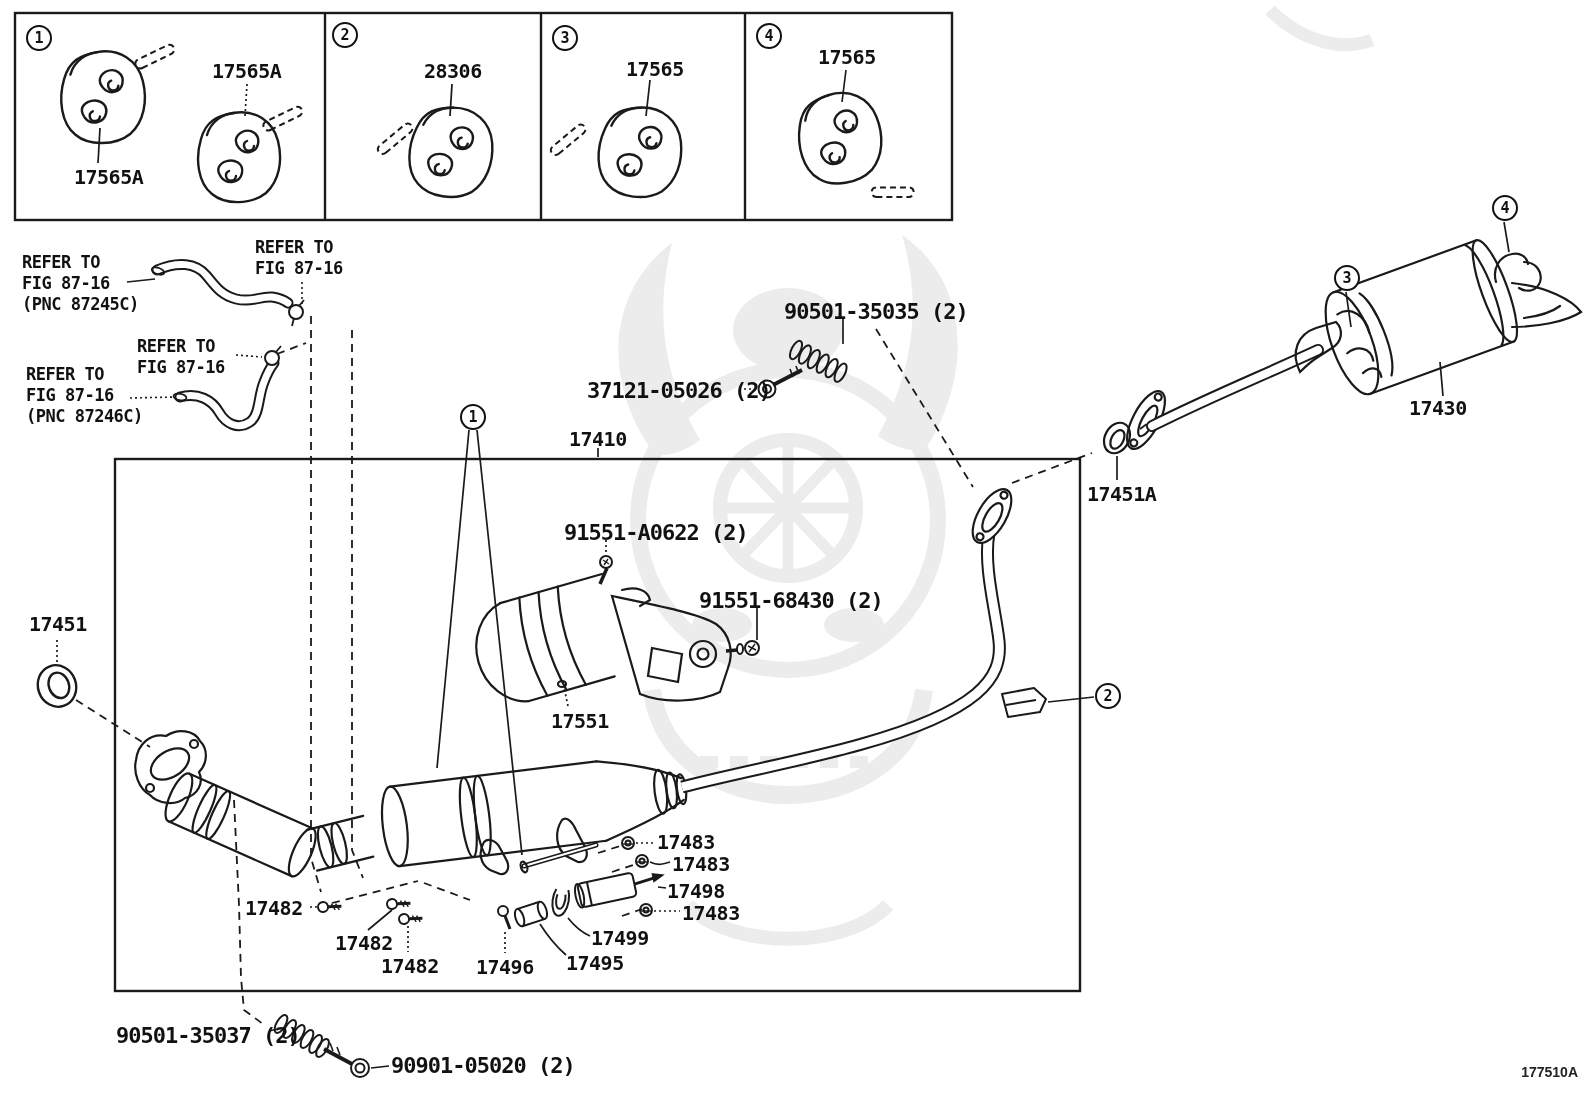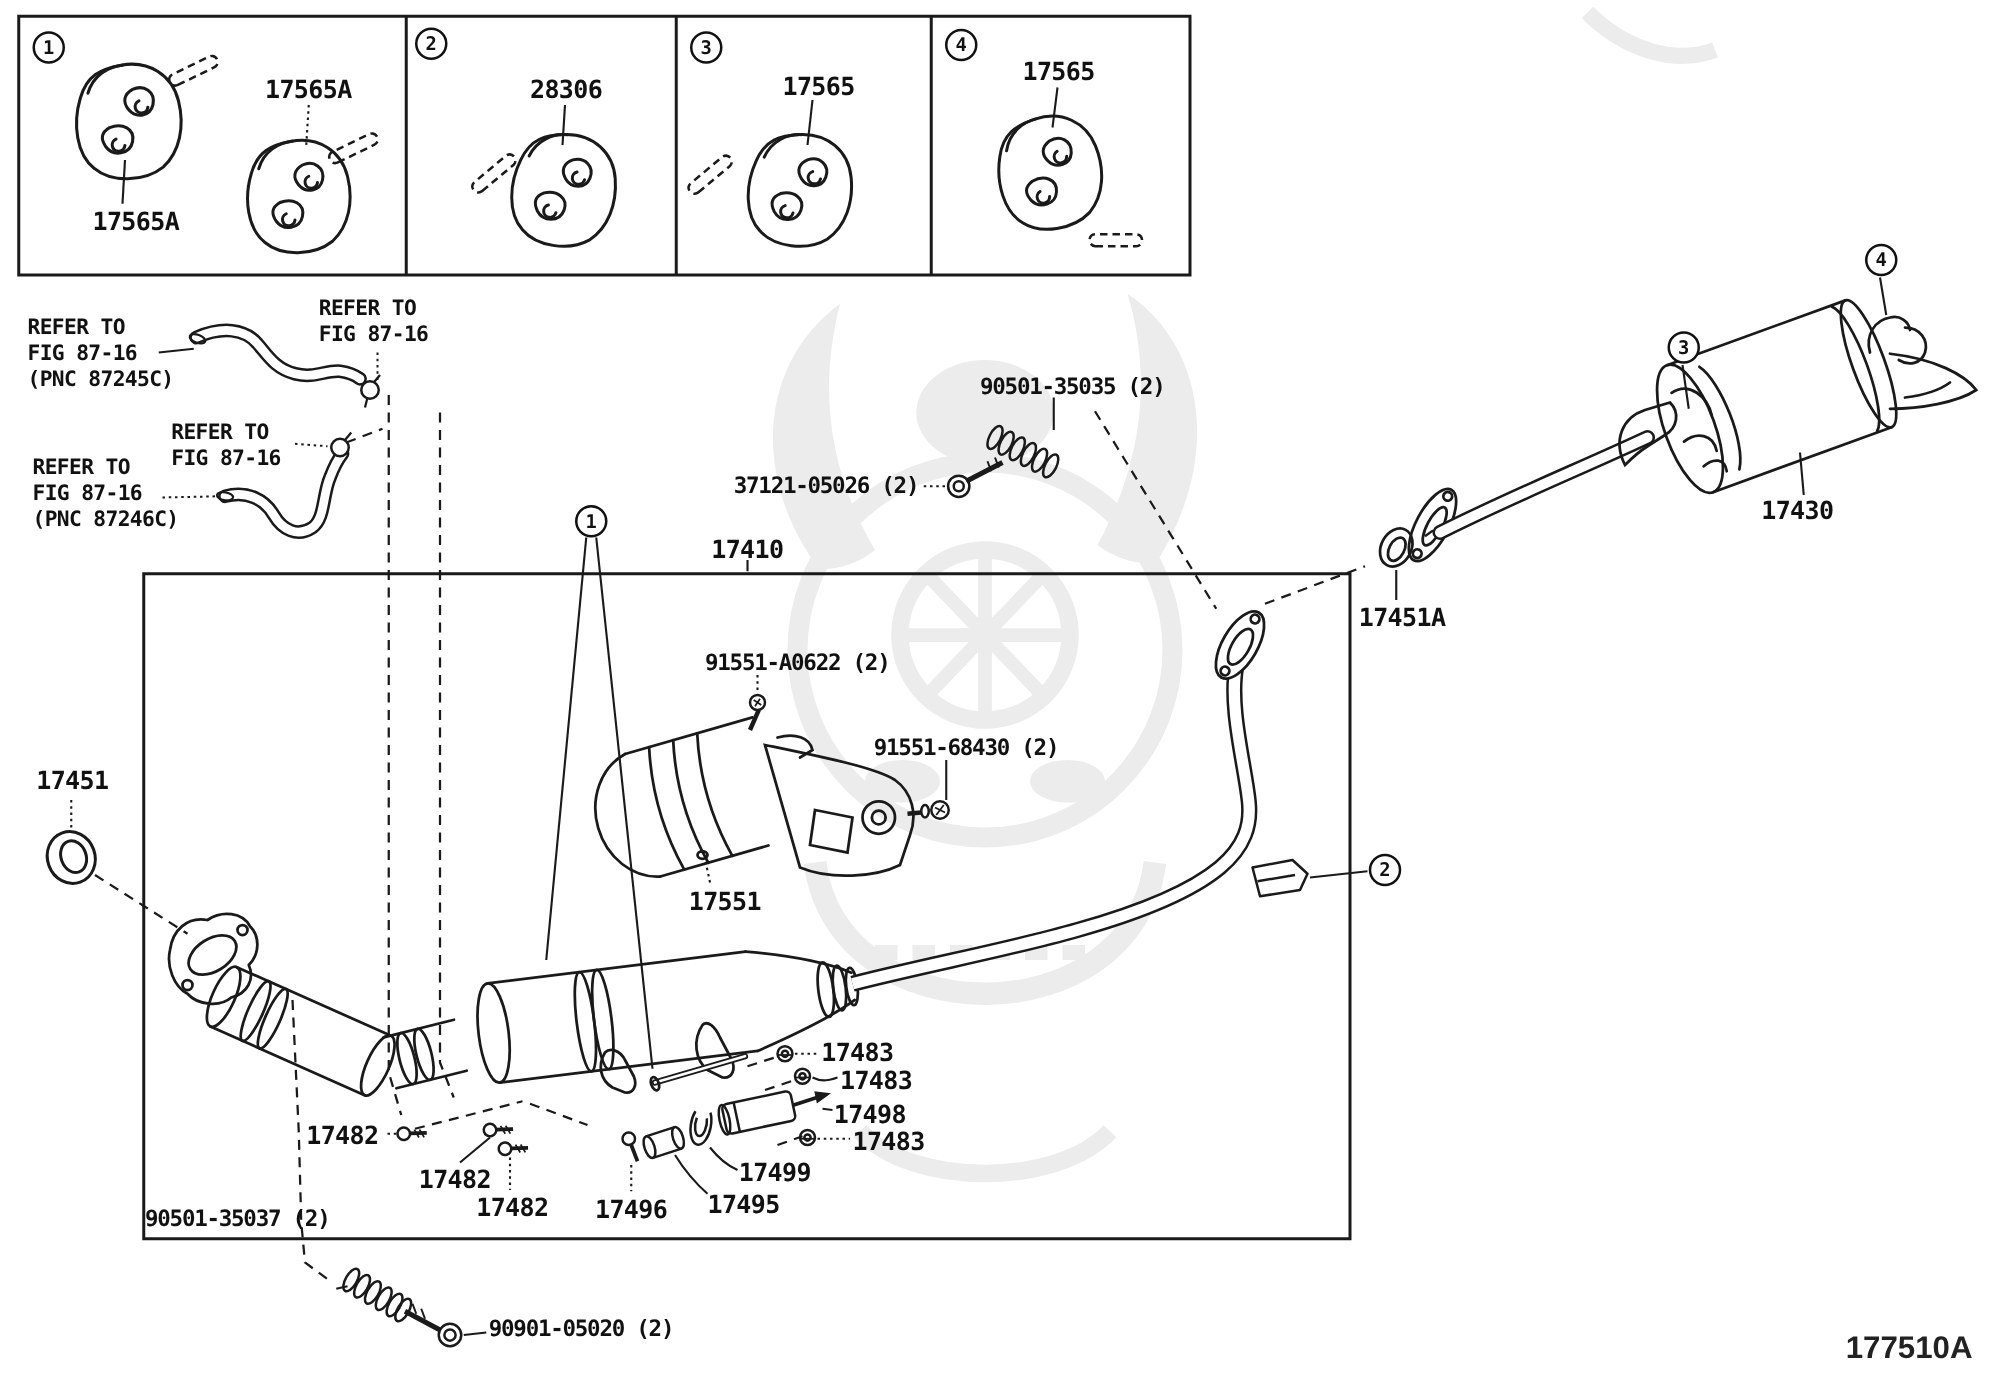--- a/index.html
+++ b/index.html
@@ -1,26 +1,26 @@
 <!DOCTYPE html>
 <html><head>
 <meta charset="utf-8">
 <style>
   html,body{margin:0;padding:0;background:#fff;}
   .stage{position:relative;width:1592px;height:1099px;background:#ffffff;overflow:hidden;
          font-family:"DejaVu Sans Mono", monospace;}
   svg.art{position:absolute;left:0;top:0;}
   .pn{position:absolute;font-weight:bold;color:#111;font-size:20px;letter-spacing:-0.5px;white-space:nowrap;}
-  .pn-sm{font-size:18px;letter-spacing:-1px;}
+  .pn-sm{font-size:22px;letter-spacing:-1px;}
   .refer{position:absolute;font-weight:bold;color:#111;font-size:17px;line-height:21px;letter-spacing:-0.5px;white-space:nowrap;}
   .co{position:absolute;width:26px;height:26px;border:2.2px solid #111;border-radius:50%;
       display:flex;align-items:center;justify-content:center;
       font-size:15px;font-weight:bold;color:#111;background:#fff;box-sizing:border-box;}
   .footer-code{position:absolute;font-family:"Liberation Sans", sans-serif;font-weight:bold;
-      font-size:25px;color:#222;margin-left:28px;}
+      font-size:14px;color:#222;margin-left:28px;}
 </style>
 </head>
 <body>
 
 <div class="stage">
 
 <svg class="art" width="1592" height="1099" viewBox="0 0 1592 1099">
 
   <g>
     <g fill="#ececec" stroke="none">
@@ -428,18 +428,18 @@
 <div class="pn" style="left:657px;top:830px;">17483</div>
 <div class="pn" style="left:672px;top:852px;">17483</div>
 <div class="pn" style="left:667px;top:879px;">17498</div>
 <div class="pn" style="left:682px;top:901px;">17483</div>
 <div class="pn" style="left:245px;top:896px;">17482</div>
 <div class="pn" style="left:335px;top:931px;">17482</div>
 <div class="pn" style="left:381px;top:954px;">17482</div>
 <div class="pn" style="left:476px;top:955px;">17496</div>
 <div class="pn" style="left:566px;top:951px;">17495</div>
 <div class="pn" style="left:591px;top:926px;">17499</div>
-<div class="pn pn-sm" style="left:116px;top:965px;text-align:center;">90501-35037 (2)</div>
+<div class="pn pn-sm" style="left:116px;top:1023px;text-align:center;">90501-35037 (2)</div>
 <div class="pn pn-sm" style="left:391px;top:1053px;">90901-05020 (2)</div>
 
 <div class="footer-code" style="right:14px;top:1064px;position:absolute;">177510A</div>
 
 </div>
 
 </body></html>

